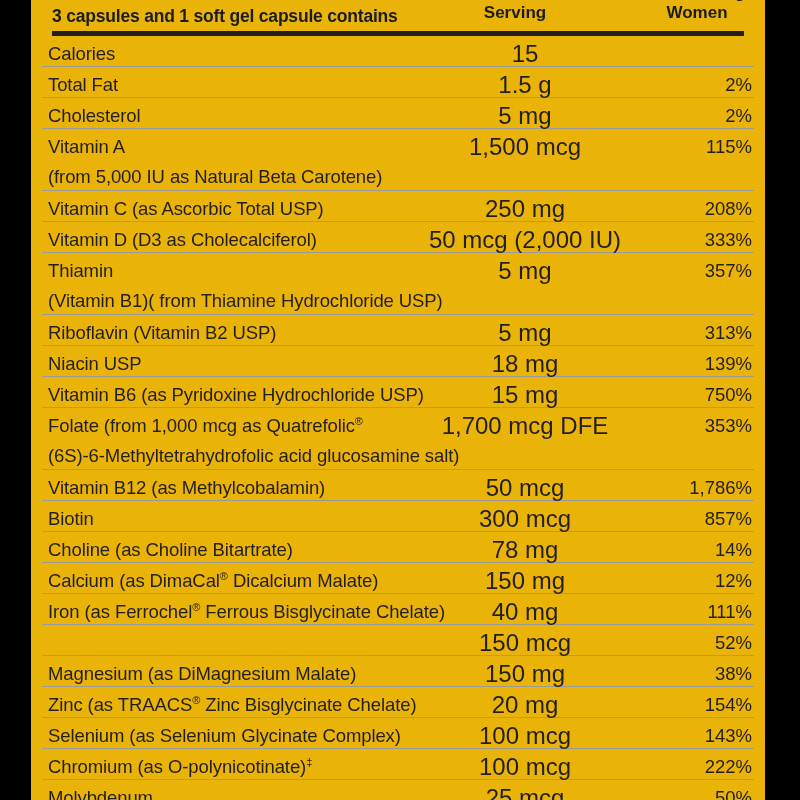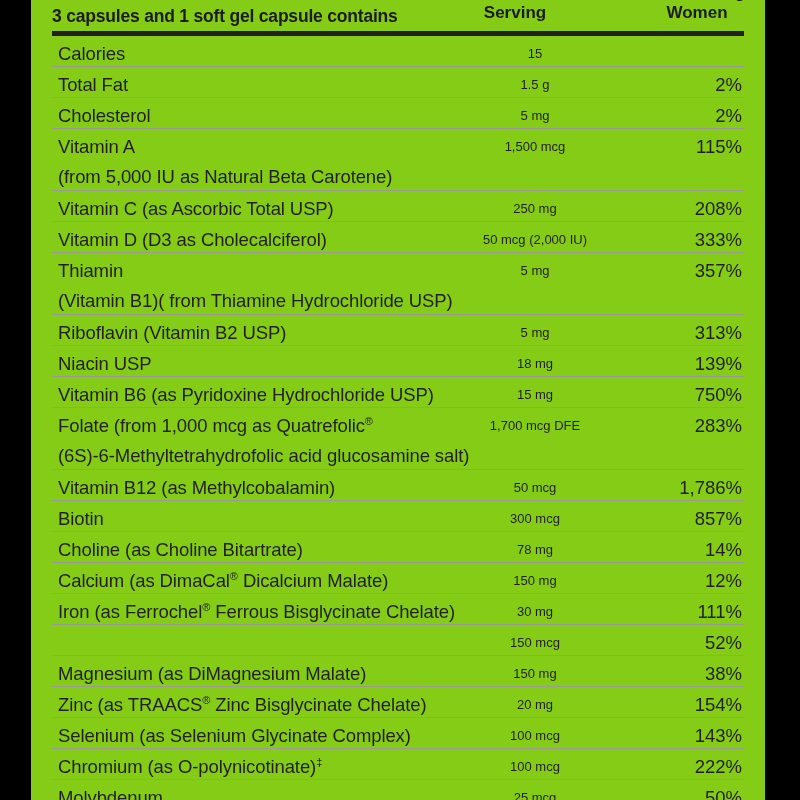--- a/index.html
+++ b/index.html
@@ -13,21 +13,21 @@
     overflow: hidden;
     font-family: "Liberation Sans", sans-serif;
   }
 
   #label-panel {
     position: absolute;
     left: 31px;
     top: 0;
     width: 734px;
     height: 800px;
-    background: #84cc16;
+    background: #eab308;
     overflow: hidden;
   }
 
   
   .header-zone {
     position: relative;
     height: 31px;
   }
   .serving-line {
     position: absolute;
@@ -65,21 +65,21 @@
     height: 5px;
     background: #231f20;
     margin: 0 21px 0 21px;
   }
 
   
   .rows { position: relative; }
 
   .row {
     position: relative;
-    margin: 0 21px;
+    margin: 0 11px;
     border-bottom: 1.3px solid #9a9a9a;
     height: 30px;
     box-sizing: content-box;
     text-decoration: underline;
   }
   .row.two-line { height: 61px; }
   .row.no-rule { border-bottom: none; }
 
   .nutrient {
     position: absolute;
@@ -100,21 +100,21 @@
     vertical-align: super;
     line-height: 0;
   }
 
   .amount {
     position: absolute;
     left: 383px;
     top: 3px;
     width: 200px;
     text-align: center;
-    font-size: 13px;
+    font-size: 24px;
     color: #231f20;
     line-height: 30px;
     white-space: nowrap;
   }
   .pct {
     position: absolute;
     right: 2px;
     top: 3px;
     width: 140px;
     text-align: right;
@@ -192,21 +192,21 @@
         <div class="pct">139%</div>
       </div>
       <div class="row">
         <div class="nutrient">Vitamin B6 (as Pyridoxine Hydrochloride USP)</div>
         <div class="amount">15 mg</div>
         <div class="pct">750%</div>
       </div>
       <div class="row two-line">
         <div class="nutrient">Folate (from 1,000 mcg as Quatrefolic<sup>®</sup><span class="line2">(6S)-6-Methyltetrahydrofolic acid glucosamine salt)</span></div>
         <div class="amount">1,700 mcg DFE</div>
-        <div class="pct">283%</div>
+        <div class="pct">353%</div>
       </div>
       <div class="row">
         <div class="nutrient">Vitamin B12 (as Methylcobalamin)</div>
         <div class="amount">50 mcg</div>
         <div class="pct">1,786%</div>
       </div>
       <div class="row">
         <div class="nutrient">Biotin</div>
         <div class="amount">300 mcg</div>
         <div class="pct">857%</div>
@@ -216,21 +216,21 @@
         <div class="amount">78 mg</div>
         <div class="pct">14%</div>
       </div>
       <div class="row">
         <div class="nutrient">Calcium (as DimaCal<sup>®</sup> Dicalcium Malate)</div>
         <div class="amount">150 mg</div>
         <div class="pct">12%</div>
       </div>
       <div class="row">
         <div class="nutrient">Iron (as Ferrochel<sup>®</sup> Ferrous Bisglycinate Chelate)</div>
-        <div class="amount">30 mg</div>
+        <div class="amount">40 mg</div>
         <div class="pct">111%</div>
       </div>
       <div class="row">
         <div class="amount">150 mcg</div>
         <div class="pct">52%</div>
       </div>
       <div class="row">
         <div class="nutrient">Magnesium (as DiMagnesium Malate)</div>
         <div class="amount">150 mg</div>
         <div class="pct">38%</div>

